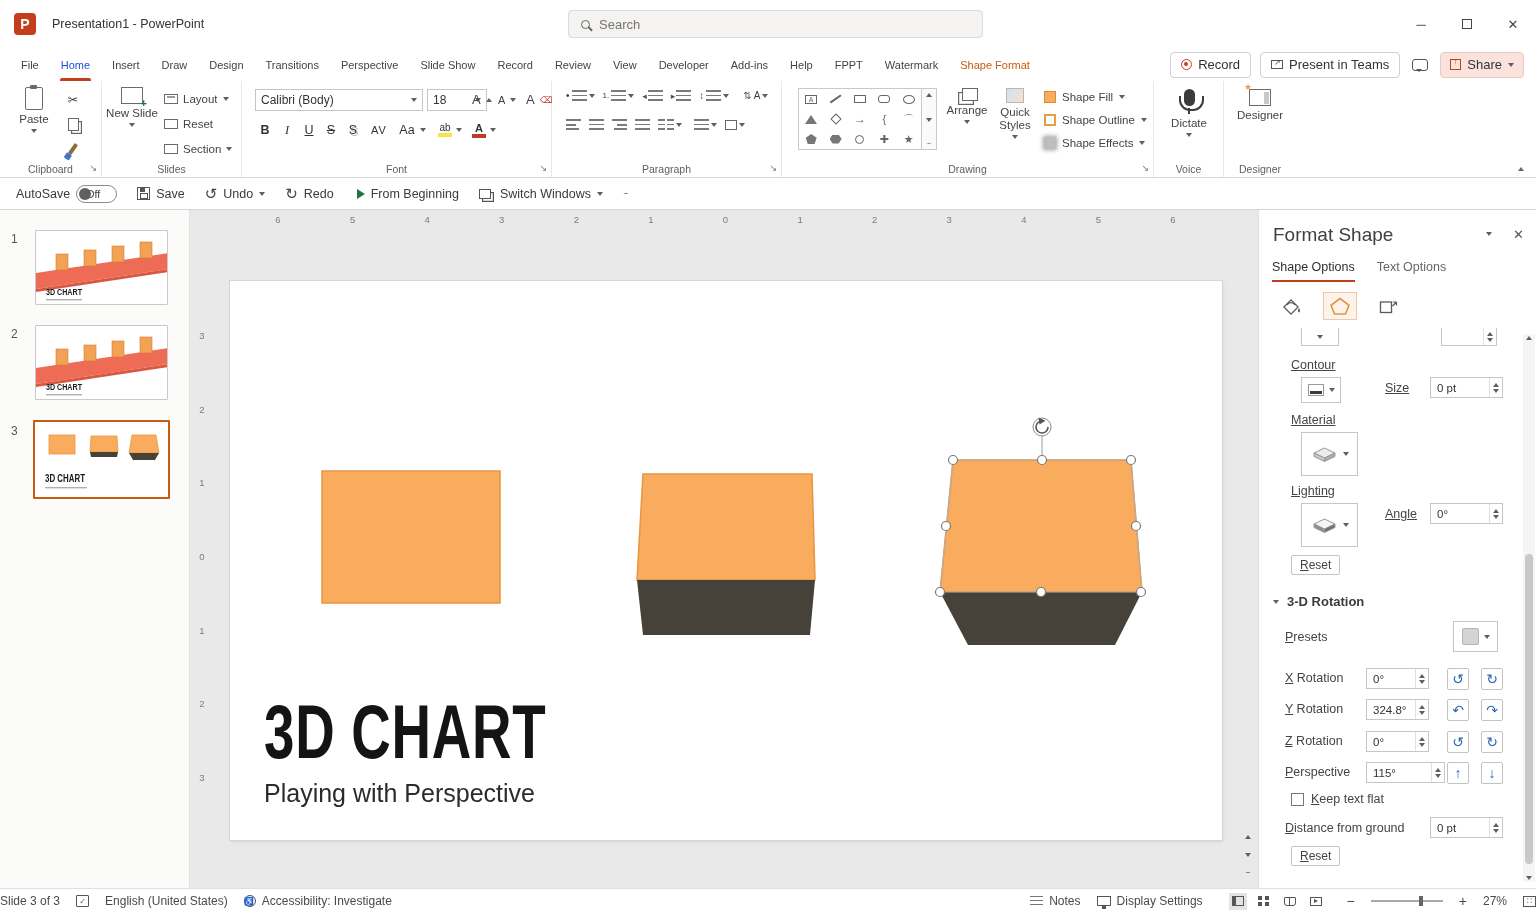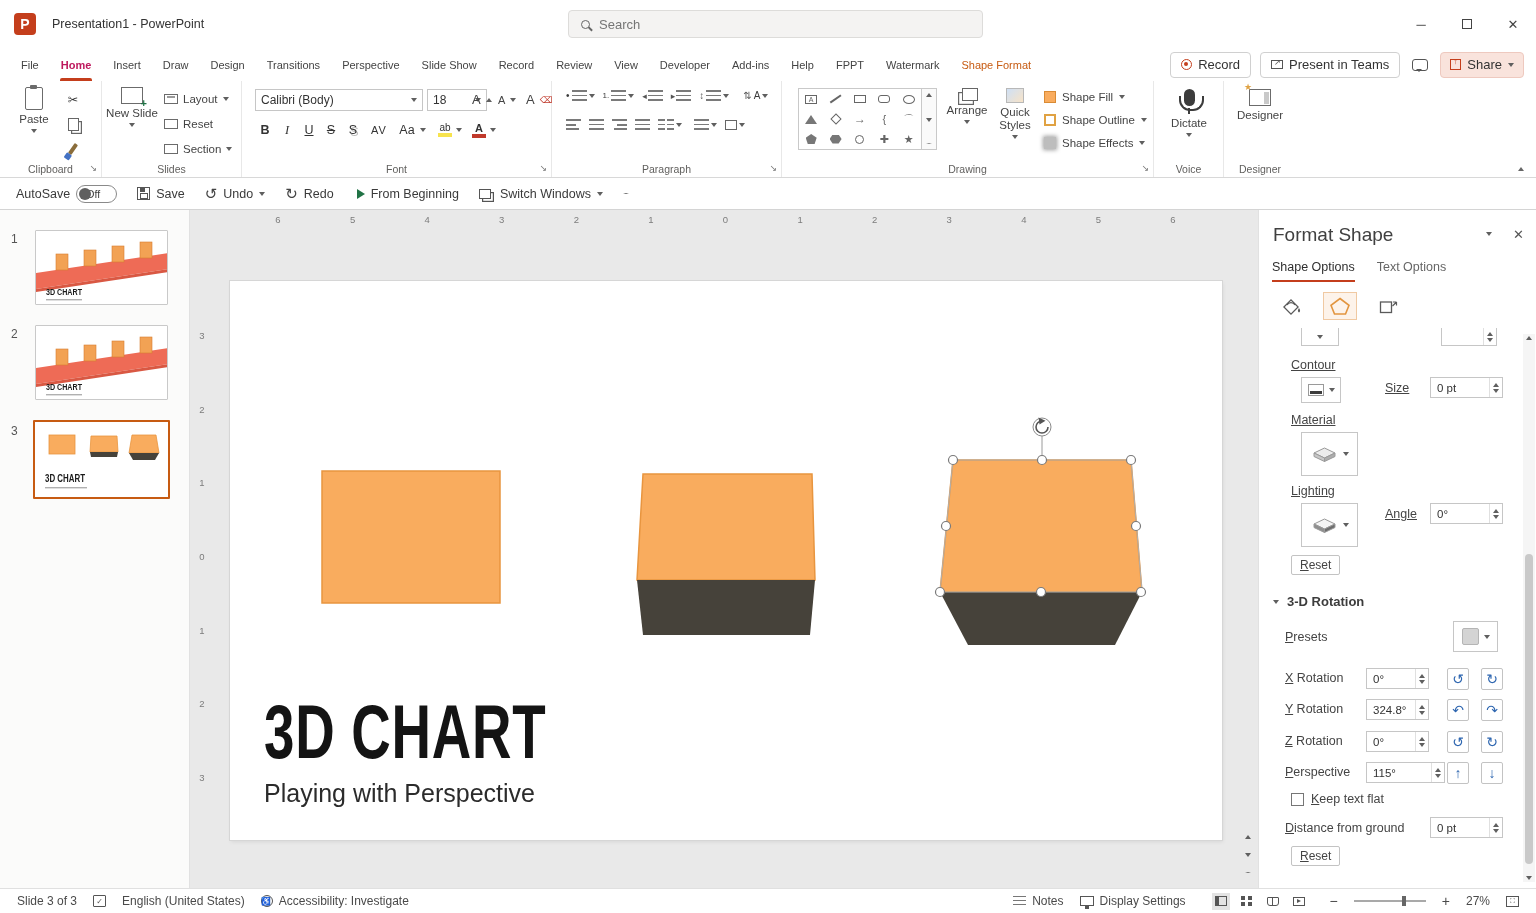--- a/index.html
+++ b/index.html
@@ -16,21 +16,21 @@
 .tb-search{position:absolute;left:568px;top:10px;width:415px;height:28px;background:#f4f3f2;border:1px solid #dddcda;border-radius:4px;display:flex;align-items:center;gap:9px;padding:0 12px;}
 .ic-mag{width:9px;height:9px;border:1.5px solid #666;border-radius:50%;position:relative;flex:none;}
 .ic-mag::after{content:"";position:absolute;width:5px;height:1.5px;background:#666;right:-4px;bottom:-2px;transform:rotate(45deg);}
 .tb-search input{border:none;background:transparent;outline:none;font-size:13px;flex:1;font-family:inherit;color:#444;}
 .win-controls{position:absolute;right:0;top:0;display:flex;}
 .win-btn{width:46px;height:48px;display:flex;align-items:center;justify-content:center;font-size:13px;color:#444;}
 .ic-maxbox{width:10px;height:10px;border:1px solid #444;}
 
 .tabrow{position:absolute;left:0;top:48px;width:1536px;height:33px;background:#fff;display:flex;align-items:stretch;padding-left:10px;}
 .rtab{padding:0 11px;font-size:11px;color:#444;display:flex;align-items:center;position:relative;white-space:nowrap;}
-.rtab.active{font-weight:700;color:#be185d;}
+.rtab.active{font-weight:400;color:#1d4ed8;}
 .rtab.active::after{content:"";position:absolute;left:10px;right:10px;bottom:0;height:3px;background:#C43E1C;border-radius:2px 2px 0 0;}
 .rtab.contextual{color:#C75B12;}
 .tabrow-right{margin-left:auto;display:flex;align-items:center;gap:9px;padding-right:12px;}
 .pill-btn{display:flex;align-items:center;gap:6px;border:1px solid #d0d0d0;border-radius:4px;height:26px;padding:0 10px;font-size:13px;background:#fff;color:#333;white-space:nowrap;}
 .ic-recdot{width:11px;height:11px;border:1.5px solid #C43E1C;border-radius:50%;position:relative;}
 .ic-recdot::after{content:"";position:absolute;left:2px;top:2px;width:4px;height:4px;background:#C43E1C;border-radius:50%;}
 .ic-screenarr{width:12px;height:9px;border:1.2px solid #555;position:relative;font-size:8px;}
 .ic-screenarr::after{content:"↗";position:absolute;left:2px;top:-3px;color:#555;}
 .ic-comment{width:16px;height:12px;border:1.3px solid #555;border-radius:3px;position:relative;}
 .ic-comment::after{content:"";position:absolute;left:3px;bottom:-5px;border:3px solid transparent;border-top-color:#555;}
@@ -130,21 +130,21 @@
 .spin .arrows{margin-left:auto;width:13px;height:100%;border-left:1px solid #e0e0e0;display:flex;flex-direction:column;align-items:center;justify-content:center;gap:2px;}
 .rotbtn{position:absolute;width:22px;height:22px;border:1px solid #c3c3c3;border-radius:2px;background:#fff;color:#2E66B0;font-size:14px;display:flex;align-items:center;justify-content:center;line-height:1;}
 .fp-reset{position:absolute;border:1px solid #c3c3c3;border-radius:2px;background:#fff;font-size:12px;color:#444;padding:2px 8px;font-family:inherit;}
 .chk{position:absolute;width:13px;height:13px;border:1px solid #767676;background:#fff;}
 .section-hdr{position:absolute;left:14px;font-size:13px;font-weight:700;color:#3c3c3c;display:flex;align-items:center;gap:8px;}
 .fp-scroll{position:absolute;right:1px;top:124px;bottom:6px;width:12px;background:#f5f5f5;display:flex;flex-direction:column;align-items:center;}
 .fp-thumb{position:absolute;left:2px;width:8px;border-radius:4px;background:#c9c9c9;}
 .swatch{width:16px;height:12px;border:1px solid #9a9a9a;background:#fff;position:relative;}
 .swatch::after{content:"";position:absolute;left:1px;right:1px;bottom:1px;height:3px;background:#3c3c3c;}
 
-.statusbar{position:absolute;left:0;bottom:0;width:1536px;height:25px;background:#fff;border-top:1px solid #e0e0e0;display:flex;align-items:center;gap:16px;padding:0 17px;font-size:12px;color:#4a4a4a;}
+.statusbar{position:absolute;left:0;bottom:0;width:1536px;height:25px;background:#fff;border-top:1px solid #e0e0e0;display:flex;align-items:center;gap:16px;padding:0 0;font-size:12px;color:#4a4a4a;}
 .sb-item{display:flex;align-items:center;gap:6px;white-space:nowrap;}
 .ic-spell{width:13px;height:12px;border:1.2px solid #555;border-radius:1px;font-size:8px;display:flex;align-items:center;justify-content:center;color:#555;}
 .ic-access{width:12px;height:12px;border:1.2px solid #555;border-radius:50%;font-size:8px;display:flex;align-items:center;justify-content:center;color:#555;}
 .ic-notes{width:13px;height:10px;background:repeating-linear-gradient(#777 0 1.4px,transparent 1.4px 4px);}
 .ic-monitor{width:14px;height:10px;border:1.3px solid #555;position:relative;}
 .ic-monitor::after{content:"";position:absolute;left:4px;bottom:-4px;width:4px;height:3px;background:#555;}
 .vi{width:18px;height:17px;display:flex;align-items:center;justify-content:center;}
 .vi.sel{background:#e3e3e3;}
 .vi-normal{width:12px;height:10px;border:1.2px solid #555;position:relative;}
 .vi-normal::before{content:"";position:absolute;left:0;top:0;bottom:0;width:3px;background:#555;}

